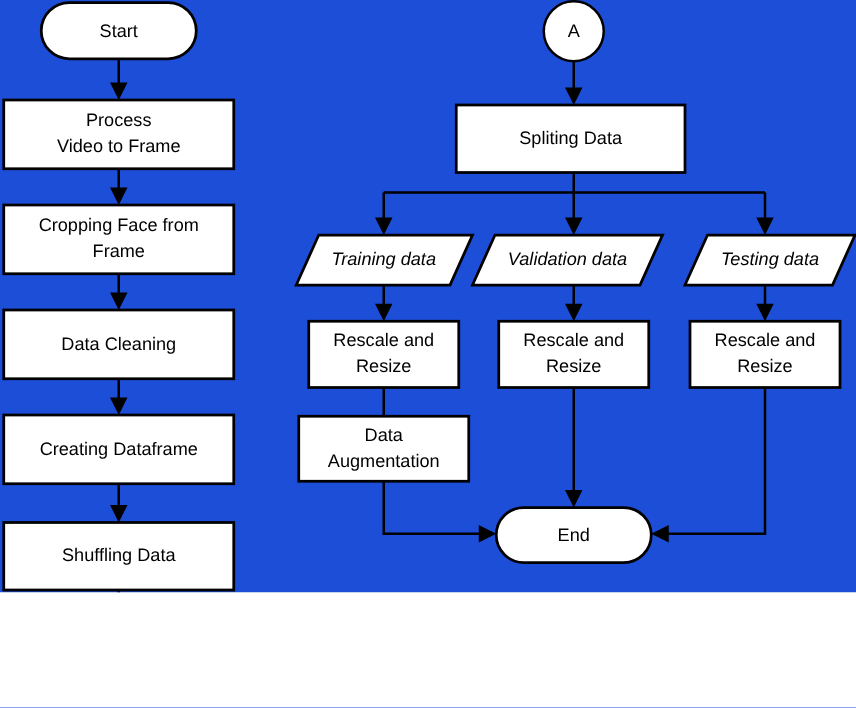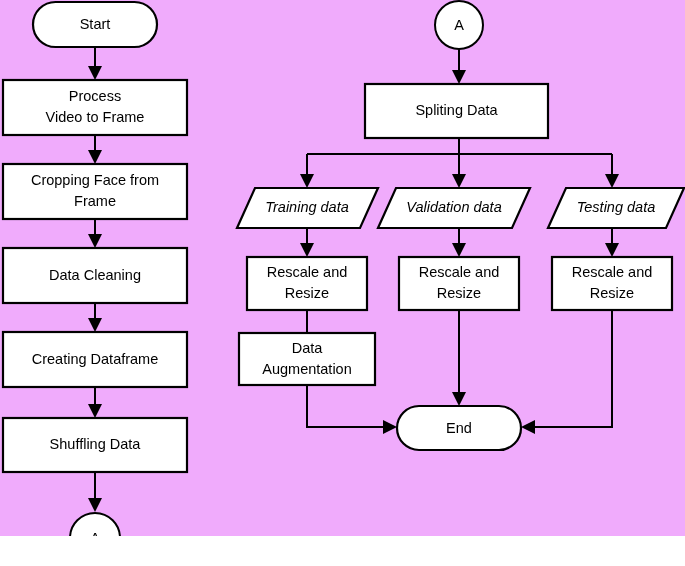--- a/index.html
+++ b/index.html
@@ -6,22 +6,22 @@
     margin: 0;
     padding: 0;
     background: #ffffff;
   }
   body {
     font-family: "Liberation Sans", sans-serif;
   }
   #canvas {
     position: relative;
     width: 685px;
-    height: 536px;
-    background: #f0abfc;
+    height: 474px;
+    background: #1d4ed8;
     overflow: hidden;
   }
   #canvas svg {
     position: absolute;
     left: 0;
     top: 0;
     width: 685px;
     height: 566px;
   }
   .node-label {

